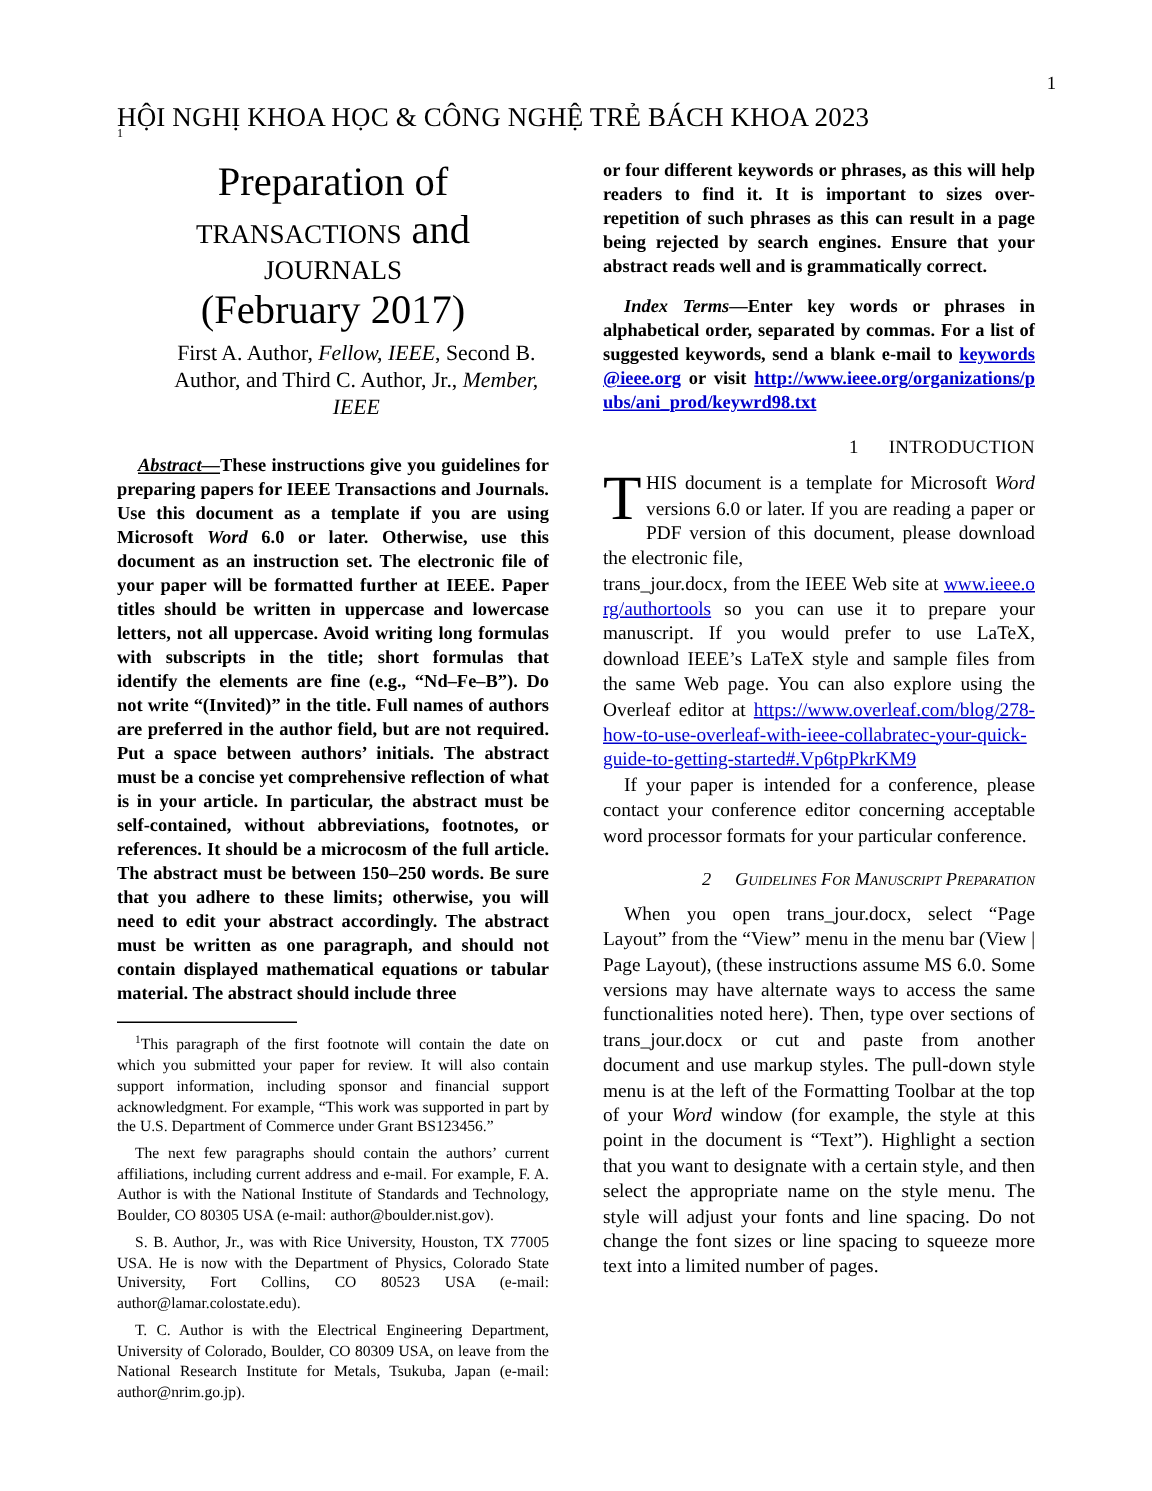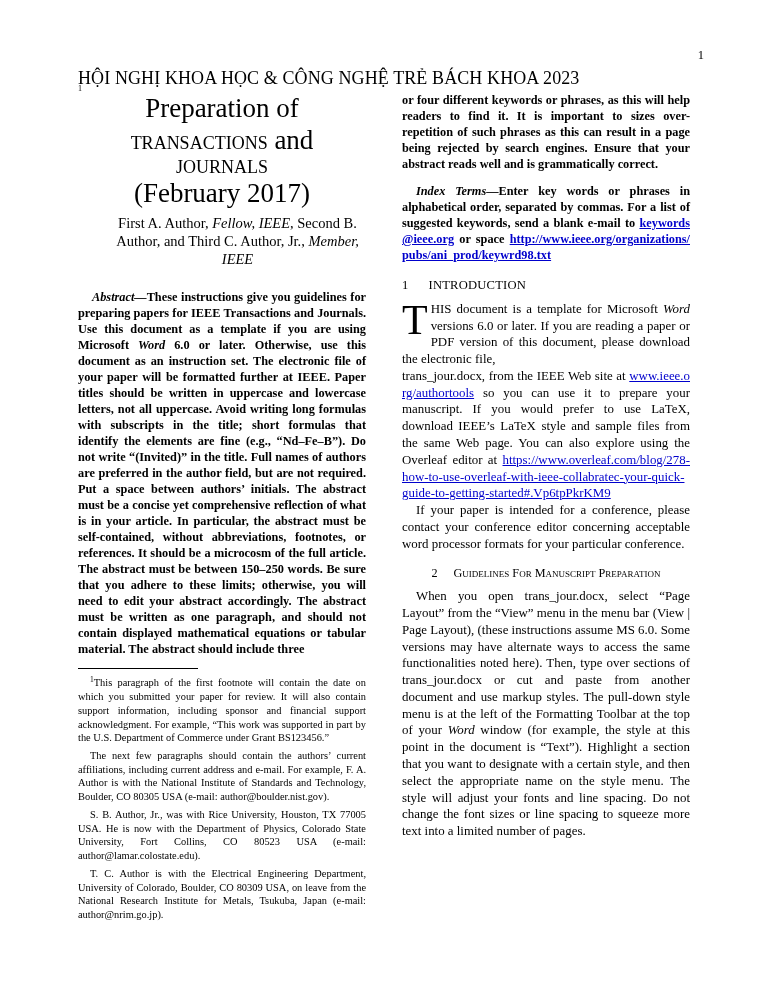--- a/index.html
+++ b/index.html
@@ -45,21 +45,21 @@
   }
   .columns {
     position: absolute;
     top: 92px;
     left: 78px;
     width: 612px;
     height: 880px;
   }
   .col {
     position: absolute;
-    top: 1px;
+    top: 14px;
     width: 288px;
   }
   .col-left { left: 0; }
   .col-right { left: 324px; }
 
   
   .title {
     text-align: center;
     font-size: 27px;
     line-height: 1.18;
@@ -86,20 +86,21 @@
     margin-top: 22px;
     font-size: 12.3px;
     font-weight: bold;
     text-align: justify;
     line-height: 1.30;
     text-indent: 14px;
   }
   .abstract .lead {
     font-style: italic;
     font-weight: bold;
+    text-decoration: underline;
   }
   .abstract .word { font-style: italic; }
 
   .index-terms {
     margin-top: 11px;
     font-size: 12.3px;
     font-weight: bold;
     text-align: justify;
     line-height: 1.30;
     text-indent: 14px;
@@ -136,36 +137,37 @@
     text-align: justify;
     margin: 0 0 0 0;
     text-indent: 14px;
   }
   .body-para.bold {
     font-weight: bold;
     font-size: 12.3px;
     line-height: 1.30;
   }
   .section-head {
-    text-align: left;
+    text-align: right;
     font-size: 12.6px;
     margin: 14px 0 8px 0;
     font-variant: small-caps;
     text-transform: uppercase;
     letter-spacing: 0.2px;
   }
   .section-head .num {
     font-variant: normal;
     text-transform: none;
     margin-right: 20px;
   }
   .section-head-sc {
-    text-align: center;
+    text-align: right;
     font-size: 12.2px;
     margin: 14px 0 7px 0;
+    font-style: italic;
   }
   .section-head-sc .num { margin-right: 16px; }
   .section-head-sc .sc-text {
     font-variant: small-caps;
   }
   .dropcap-para {
     font-size: 12.9px;
     line-height: 1.30;
     text-align: justify;
     margin: 0;
@@ -219,21 +221,21 @@
         <p>T. C. Author is with the Electrical Engineering Department, University of Colorado, Boulder, CO 80309 USA, on leave from the National Research Institute for Metals, Tsukuba, Japan (e-mail: author@nrim.go.jp).</p>
       </div>
 
     </div>
 
     <div class="col col-right">
 
       <div class="body-para bold nobreak">or four different keywords or phrases, as this will help readers to find it. It is important to sizes over-repetition of such phrases as this can result in a page being rejected by search engines. Ensure that your abstract reads well and is grammatically correct.</div>
 
       <div class="index-terms">
-        <span class="lead">Index Terms</span><span>—</span><span>Enter key words or phrases in alphabetical order, separated by commas. For a list of suggested keywords, send a blank e-mail to </span><a class="link" href="#">keywords@ieee.org</a><span> or space </span><a class="link" href="#">http://www.ieee.org/organizations/pubs/ani_prod/keywrd98.txt</a>
+        <span class="lead">Index Terms</span><span>—</span><span>Enter key words or phrases in alphabetical order, separated by commas. For a list of suggested keywords, send a blank e-mail to </span><a class="link" href="#">keywords@ieee.org</a><span> or visit </span><a class="link" href="#">http://www.ieee.org/organizations/pubs/ani_prod/keywrd98.txt</a>
       </div>
 
       <div class="section-head">
         <span class="num">1</span><span>Introduction</span>
       </div>
 
       <div class="dropcap-para">
         <span class="dropcap">T</span><span>HIS document is a template for Microsoft </span><i>Word</i><span> versions 6.0 or later. If you are reading a paper or PDF version of this document, please download the electronic file,</span>
       </div>
 

